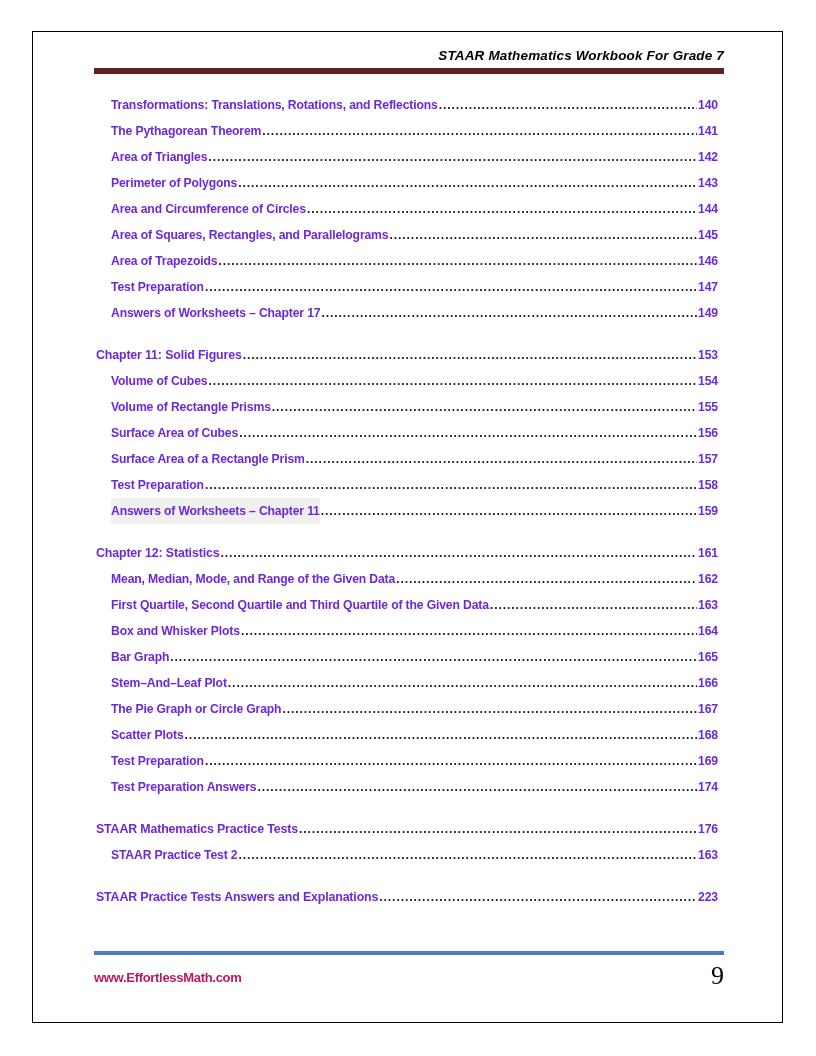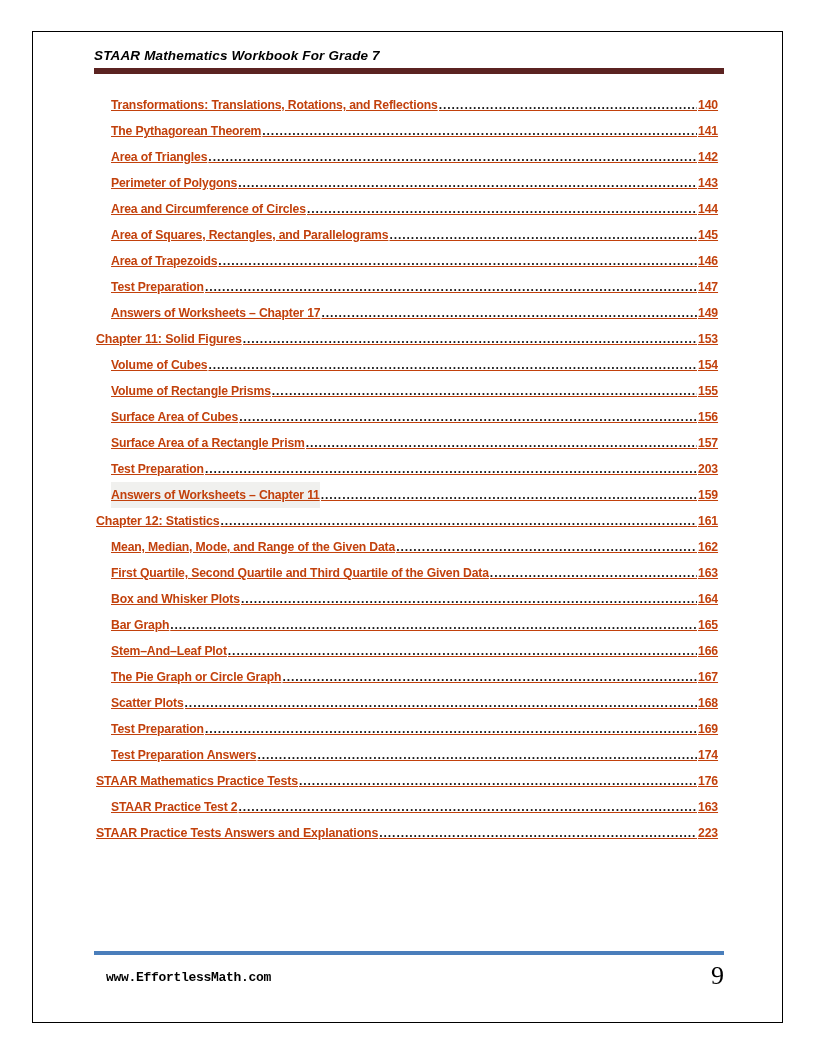--- a/index.html
+++ b/index.html
@@ -35,21 +35,21 @@
     width: 630px; 
     height: 100%;
   }
 
   
   .running-header {
     position: absolute;
     top: 14px;
     left: 0;
     width: 100%;
-    text-align: left;
+    text-align: right;
   }
   .running-header .rh-title {
     display: inline-block;
     font-family: "Liberation Sans", sans-serif;
     font-weight: bold;
     font-style: italic;
     font-size: 13.5px;
     letter-spacing: 0.15px;
     color: #000000;
     white-space: nowrap;
@@ -71,24 +71,23 @@
     width: 630px;
   }
 
   .toc-entry {
     display: flex;
     align-items: baseline;
     height: 26px;
     line-height: 26px;
     font-family: "Liberation Sans", sans-serif;
     font-size: 12.2px;
-    color: #c2410c;
+    color: #6d28d9;
     white-space: nowrap;
     overflow: hidden;
-    text-decoration: underline;
   }
 
   .toc-entry .label {
     flex: 0 0 auto;
     font-weight: bold;
     letter-spacing: -0.15px;
   }
   .toc-entry .leader {
     flex: 1 1 auto;
     overflow: hidden;
@@ -113,21 +112,21 @@
   .toc-entry.level-1 { padding-left: 2px; }
   .toc-entry.level-1 .label { font-size: 12.4px; }
 
   
   .toc-entry.level-2 { padding-left: 17px; }
 
   
   .toc-entry.highlight .label { background: #f0f0ee; }
 
   
-  .toc-entry.level-1.with-gap { margin-top: 0; }
+  .toc-entry.level-1.with-gap { margin-top: 16px; }
 
   
   .footer-rule {
     position: absolute;
     left: 0;
     top: 919px;
     width: 630px;
     height: 4px;
     background: #4A7EBB;
   }
@@ -135,26 +134,25 @@
     position: absolute;
     left: 0;
     top: 925px;
     width: 630px;
     height: 40px;
     display: flex;
     align-items: center;
     justify-content: space-between;
   }
   .footer .site {
-    font-family: Liberation Mono, monospace;
+    font-family: Liberation Sans, sans-serif;
     font-weight: bold;
     font-size: 13px;
     letter-spacing: -0.3px;
-    color: #000000;
-    margin-left: 12px;
+    color: #be185d;
   }
   .footer .pagenum {
     font-family: "Liberation Serif", serif;
     font-size: 26px;
     color: #000000;
     line-height: 1;
     padding-bottom: 2px;
   }
 </style>
 </head>
@@ -235,21 +233,21 @@
           <span class="pageno">156</span>
         </div>
         <div class="toc-entry level-2">
           <span class="label">Surface Area of a Rectangle Prism</span>
           <span class="leader"></span>
           <span class="pageno">157</span>
         </div>
         <div class="toc-entry level-2">
           <span class="label">Test Preparation</span>
           <span class="leader"></span>
-          <span class="pageno">203</span>
+          <span class="pageno">158</span>
         </div>
         <div class="toc-entry level-2 highlight">
           <span class="label">Answers of Worksheets – Chapter 11</span>
           <span class="leader"></span>
           <span class="pageno">159</span>
         </div>
         <div class="toc-entry level-1 with-gap">
           <span class="label">Chapter 12: Statistics</span>
           <span class="leader"></span>
           <span class="pageno">161</span>

